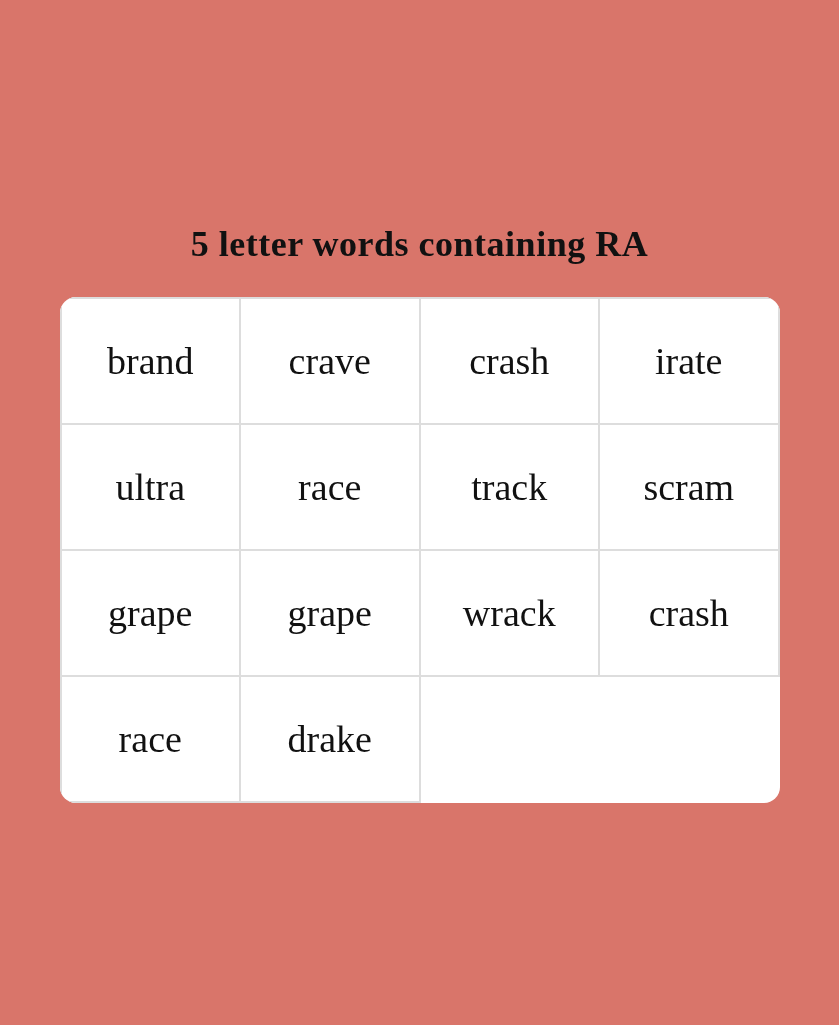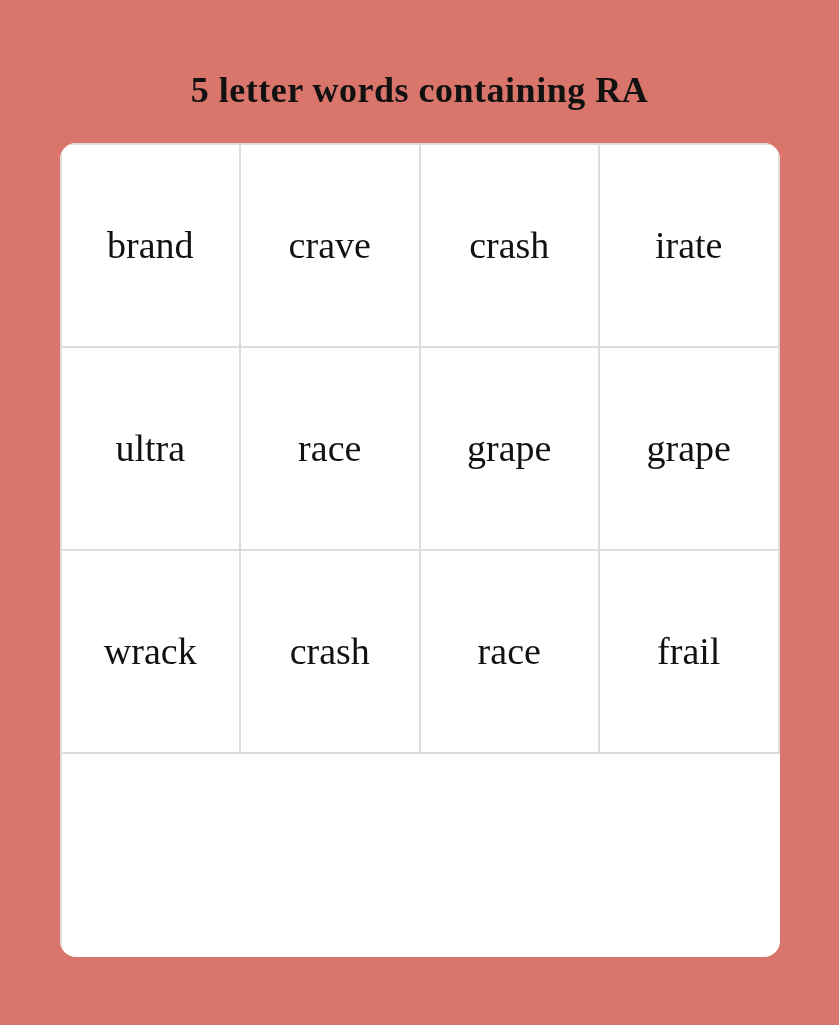--- a/index.html
+++ b/index.html
@@ -40,21 +40,21 @@
       grid-template-columns: repeat(4, 1fr);
       grid-template-rows: repeat(4, 1fr);
       border-left: 2px solid #ddd;
       border-top: 2px solid #ddd;
     }
 
     .cell {
       display: flex;
       align-items: center;
       justify-content: center;
-      height: 203px;
+      height: 126px;
       border-right: 2px solid #ddd;
       border-bottom: 2px solid #ddd;
     }
 
     .cell-word {
       font-size: 38px;
       font-weight: 400;
       color: #111;
       font-family: Georgia, 'Times New Roman', serif;
     }
@@ -78,31 +78,37 @@
       <div class="cell">
         <span class="cell-word">irate</span>
       </div>
       <div class="cell">
         <span class="cell-word">ultra</span>
       </div>
       <div class="cell">
         <span class="cell-word">race</span>
       </div>
       <div class="cell">
+        <span class="cell-word">track</span>
+      </div>
+      <div class="cell">
+        <span class="cell-word">scram</span>
+      </div>
+      <div class="cell">
         <span class="cell-word">grape</span>
       </div>
       <div class="cell">
         <span class="cell-word">grape</span>
       </div>
       <div class="cell">
         <span class="cell-word">wrack</span>
       </div>
       <div class="cell">
         <span class="cell-word">crash</span>
       </div>
       <div class="cell">
         <span class="cell-word">race</span>
       </div>
       <div class="cell">
-        <span class="cell-word">frail</span>
+        <span class="cell-word">drake</span>
       </div>
     </div>
 </div>
 
 </body></html>

